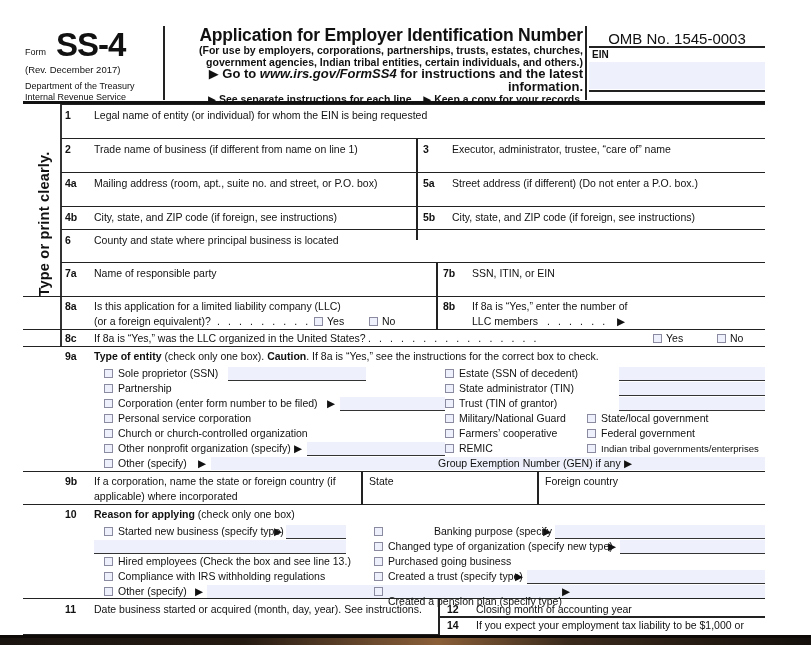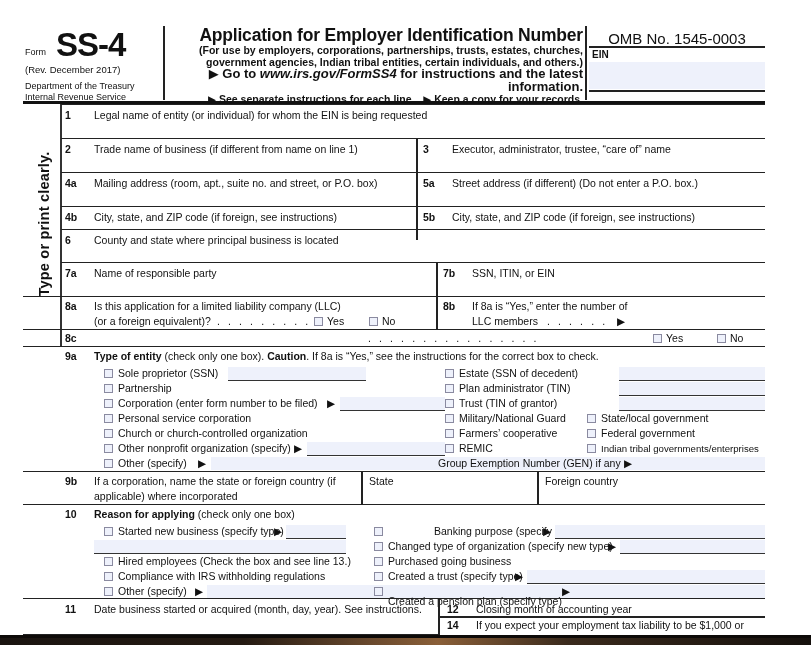--- a/index.html
+++ b/index.html
@@ -177,20 +177,21 @@
     <div class="num" style="left:420px;top:3px;">8b</div>
     <div class="lab" style="left:449px;top:3px;">If 8a is “Yes,” enter the number of</div>
     <div class="lab" style="left:449px;top:18px;">LLC members</div>
     <div class="lab leader" style="left:524px;top:18px;">.  .  .  .  .  .</div>
     <div class="lab b" style="left:594px;top:18px;">▶</div>
     <div class="fillarea" style="position:absolute;left:606px;width:136px;top:15px;bottom:0;"></div>
   </div>
 
   <div class="rowfull" style="top:329px;width:742px;height:17px;">
     <div class="num" style="left:42px;top:2px;">8c</div>
+    <div class="lab" style="left:71px;top:2px;">If 8a is “Yes,” was the LLC organized in the United States?</div>
     <div class="lab leader" style="left:345px;top:2px;">.   .   .   .   .   .   .   .   .   .   .   .   .   .   .   .</div>
     <span class="cbx" style="position:absolute;left:630px;top:4px;"></span>
     <div class="lab" style="left:643px;top:2px;">Yes</div>
     <span class="cbx" style="position:absolute;left:694px;top:4px;"></span>
     <div class="lab" style="left:707px;top:2px;">No</div>
   </div>
 
   <div class="rowfull" style="top:346px;width:742px;height:125px;">
     <div class="num" style="left:42px;top:3px;">9a</div>
     <div class="lab" style="left:71px;top:3px;"><span class="b">Type of entity</span><span> (check only one box). </span><span class="b">Caution</span><span>. If 8a is “Yes,” see the instructions for the correct box to check.</span></div>
@@ -221,21 +222,21 @@
     <span class="cbx" style="position:absolute;left:81px;top:112px;"></span>
     <div class="lab" style="left:95px;top:110px;">Other (specify)</div>
     <div class="lab b" style="left:175px;top:110px;">▶</div>
     <div class="fill" style="position:absolute;left:188px;top:110px;width:226px;height:13px;"></div>
 
     <span class="cbx" style="position:absolute;left:422px;top:22px;"></span>
     <div class="lab" style="left:436px;top:20px;">Estate (SSN of decedent)</div>
     <div class="fill uline" style="position:absolute;left:596px;top:20px;width:146px;height:13px;"></div>
 
     <span class="cbx" style="position:absolute;left:422px;top:37px;"></span>
-    <div class="lab" style="left:436px;top:35px;">Plan administrator (TIN)</div>
+    <div class="lab" style="left:436px;top:35px;">State administrator (TIN)</div>
     <div class="fill uline" style="position:absolute;left:596px;top:35px;width:146px;height:13px;"></div>
 
     <span class="cbx" style="position:absolute;left:422px;top:52px;"></span>
     <div class="lab" style="left:436px;top:50px;">Trust (TIN of grantor)</div>
     <div class="fill uline" style="position:absolute;left:596px;top:50px;width:146px;height:13px;"></div>
 
     <span class="cbx" style="position:absolute;left:422px;top:67px;"></span>
     <div class="lab" style="left:436px;top:65px;">Military/National Guard</div>
 
     <span class="cbx" style="position:absolute;left:422px;top:82px;"></span>

